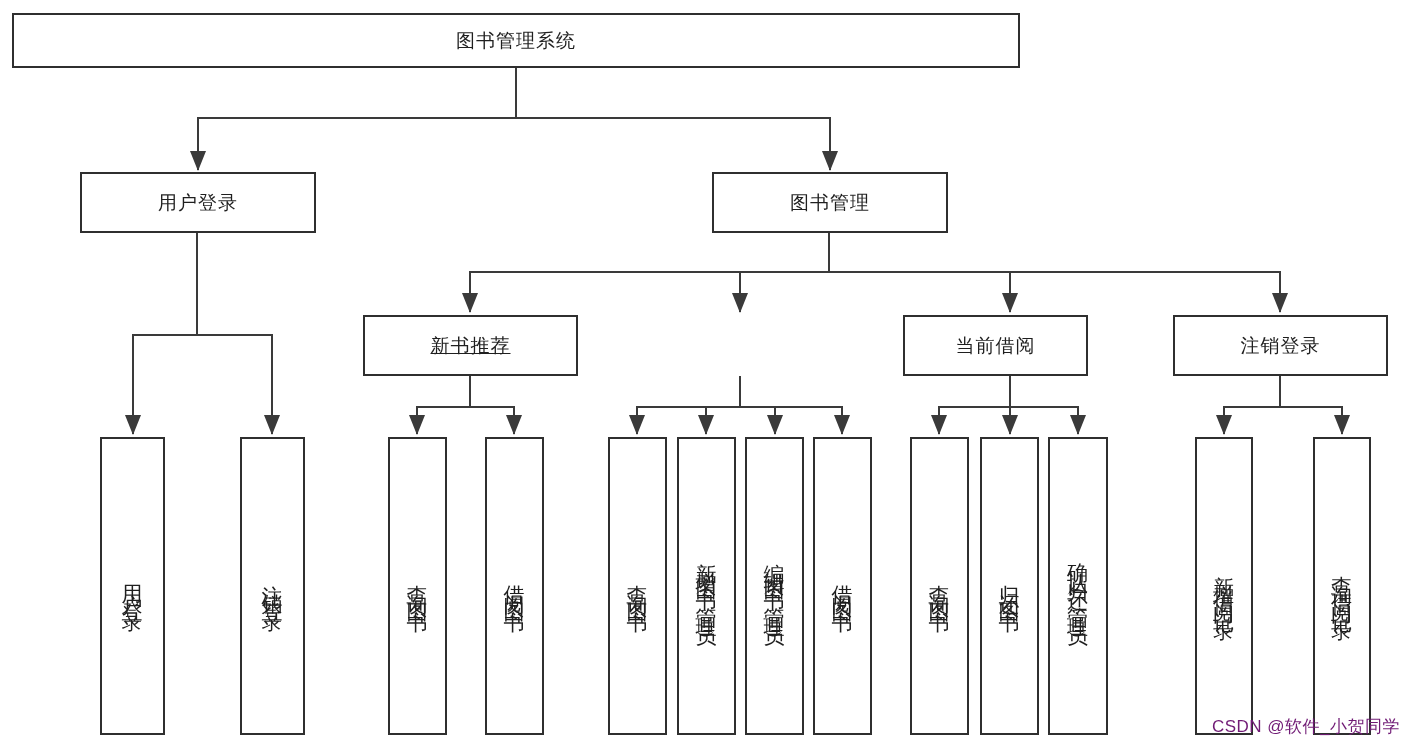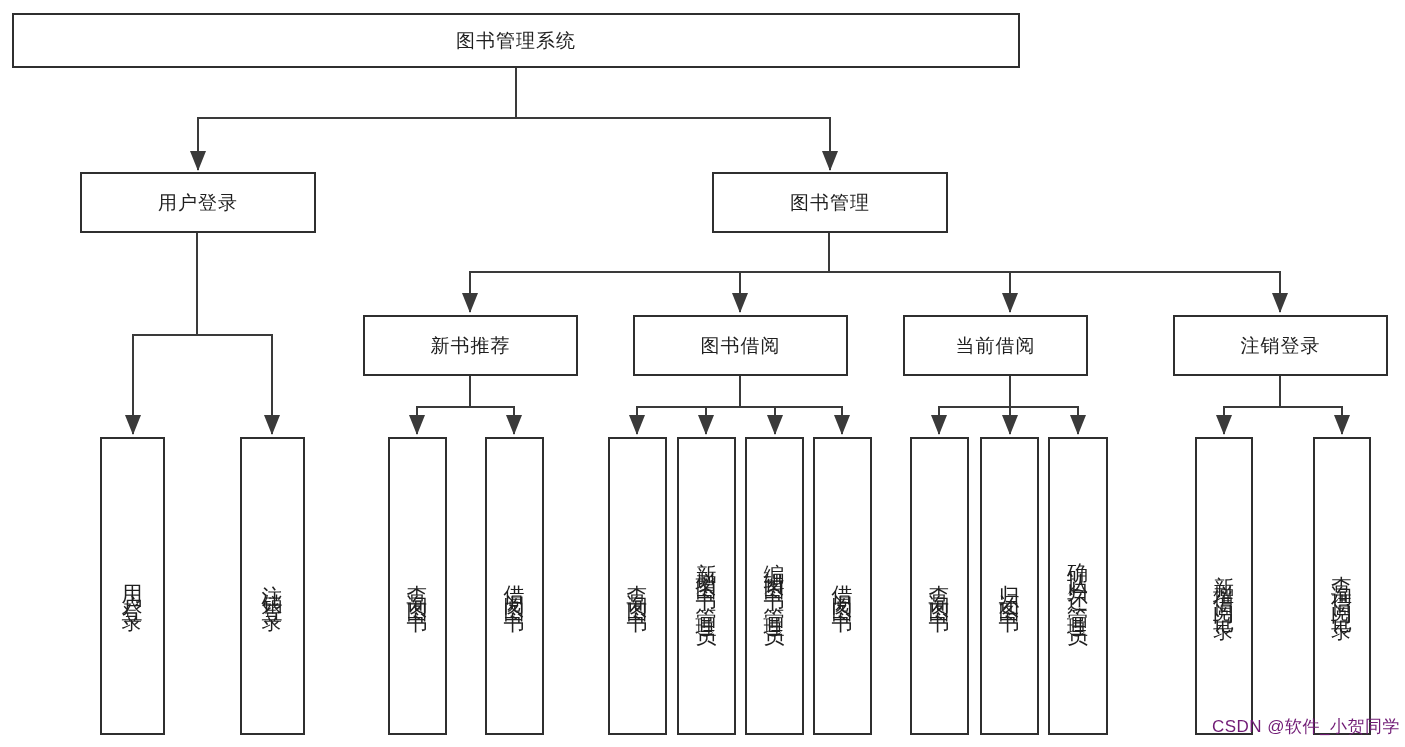--- a/index.html
+++ b/index.html
@@ -86,22 +86,21 @@
       <path d="M1224,406 V434" marker-end="url(#ah)"></path>
       <path d="M1342,406 V434" marker-end="url(#ah)"></path>
     </g>
   </svg>
 
   <div class="node hbox root" style="left:12px;top:13px;width:1008px;height:55px;">图书管理系统</div>
 
   <div class="node hbox" style="left:80px;top:172px;width:236px;height:61px;">用户登录</div>
   <div class="node hbox" style="left:712px;top:172px;width:236px;height:61px;">图书管理</div>
 
-  <div class="node hbox" style="left:363px;top:315px;width:215px;height:61px;">新书推荐</div>
-  <div class="node hbox" style="left:633px;top:315px;width:215px;height:61px;">图书借阅</div>
+  <div class="node hbox" style="left:363px;top:315px;width:215px;height:61px;text-decoration:underline;">新书推荐</div>
   <div class="node hbox" style="left:903px;top:315px;width:185px;height:61px;">当前借阅</div>
   <div class="node hbox" style="left:1173px;top:315px;width:215px;height:61px;">注销登录</div>
 
   <div class="node vbox" style="left:100px;top:437px;width:65px;height:298px;">用户登录</div>
   <div class="node vbox" style="left:240px;top:437px;width:65px;height:298px;">注销登录</div>
 
   <div class="node vbox" style="left:388px;top:437px;width:59px;height:298px;">查询图书</div>
   <div class="node vbox" style="left:485px;top:437px;width:59px;height:298px;">借阅图书</div>
 
   <div class="node vbox" style="left:608px;top:437px;width:59px;height:298px;">查询图书</div>

